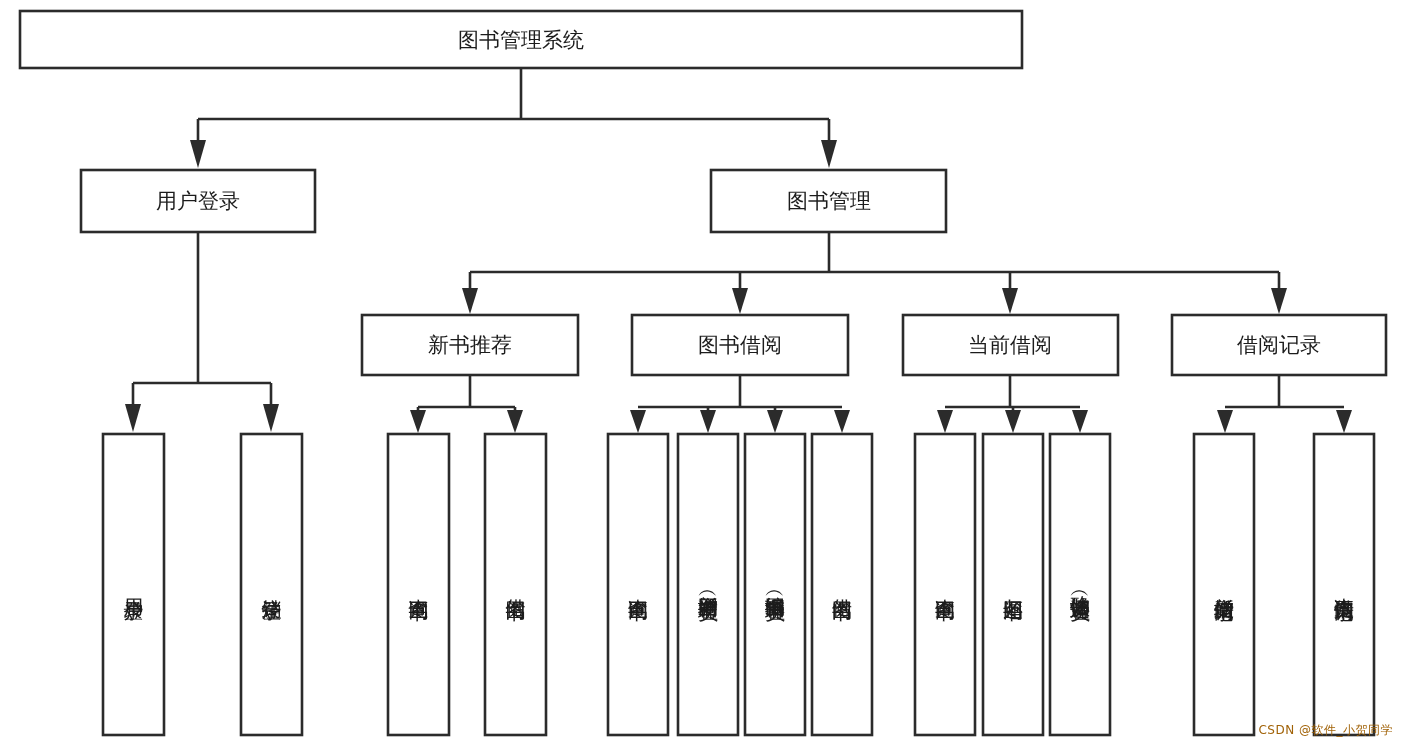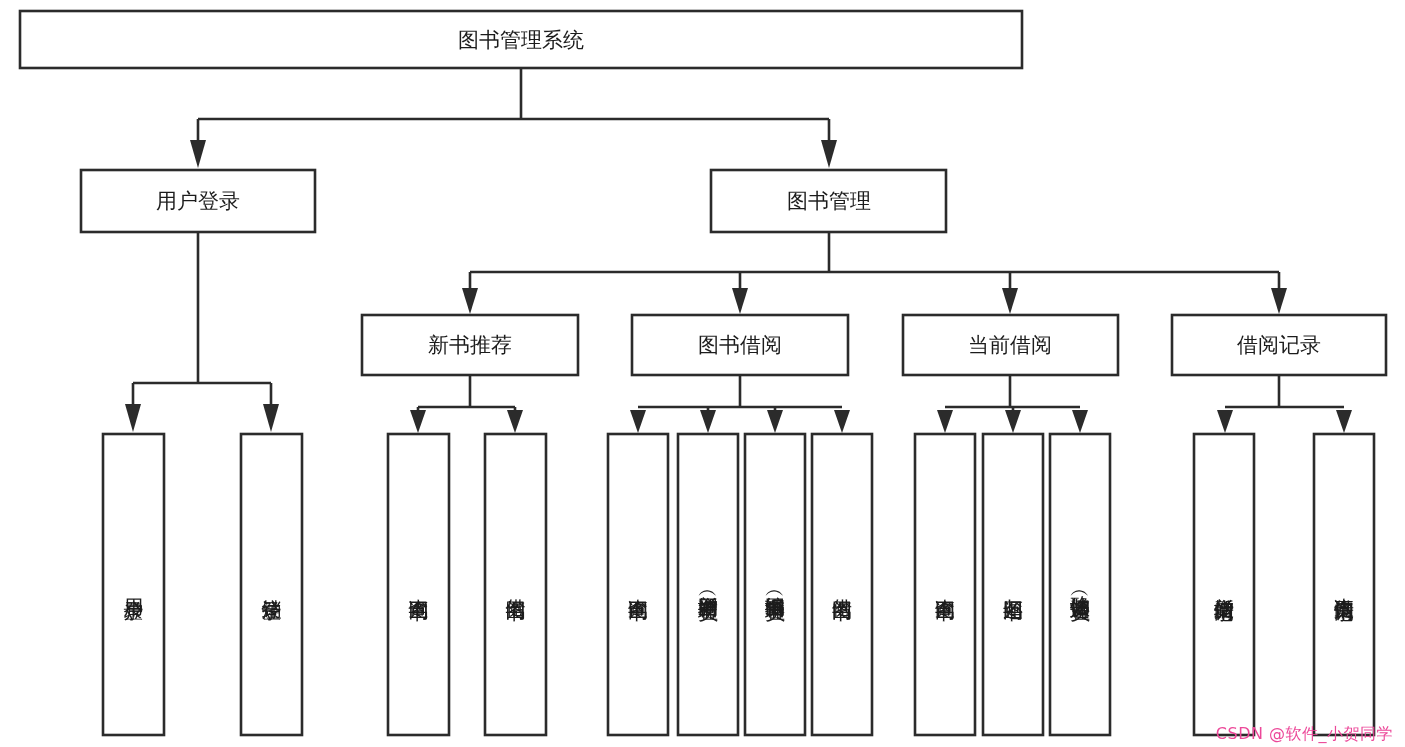--- a/index.html
+++ b/index.html
@@ -60,24 +60,24 @@
     display: flex;
     align-items: center;
     justify-content: center;
     text-align: center;
     white-space: nowrap;
     pointer-events: none;
   }
   .watermark {
     position: absolute;
     right: 12px;
-    bottom: 2px;
-    font-family: "DejaVu Sans", "Liberation Sans", sans-serif;
-    font-size: 16px;
-    color: #ec4899;
+    bottom: 8px;
+    font-family: "DejaVu Sans", "Liberation Sans", sans-serif;
+    font-size: 12px;
+    color: #a16207;
     letter-spacing: 0.5px;
     user-select: none;
   }
 </style>
 </head>
 <body>
 
 <div id="diagram-root">
 
   <svg id="flow" viewBox="0 0 1405 747" xmlns="http://www.w3.org/2000/svg">

